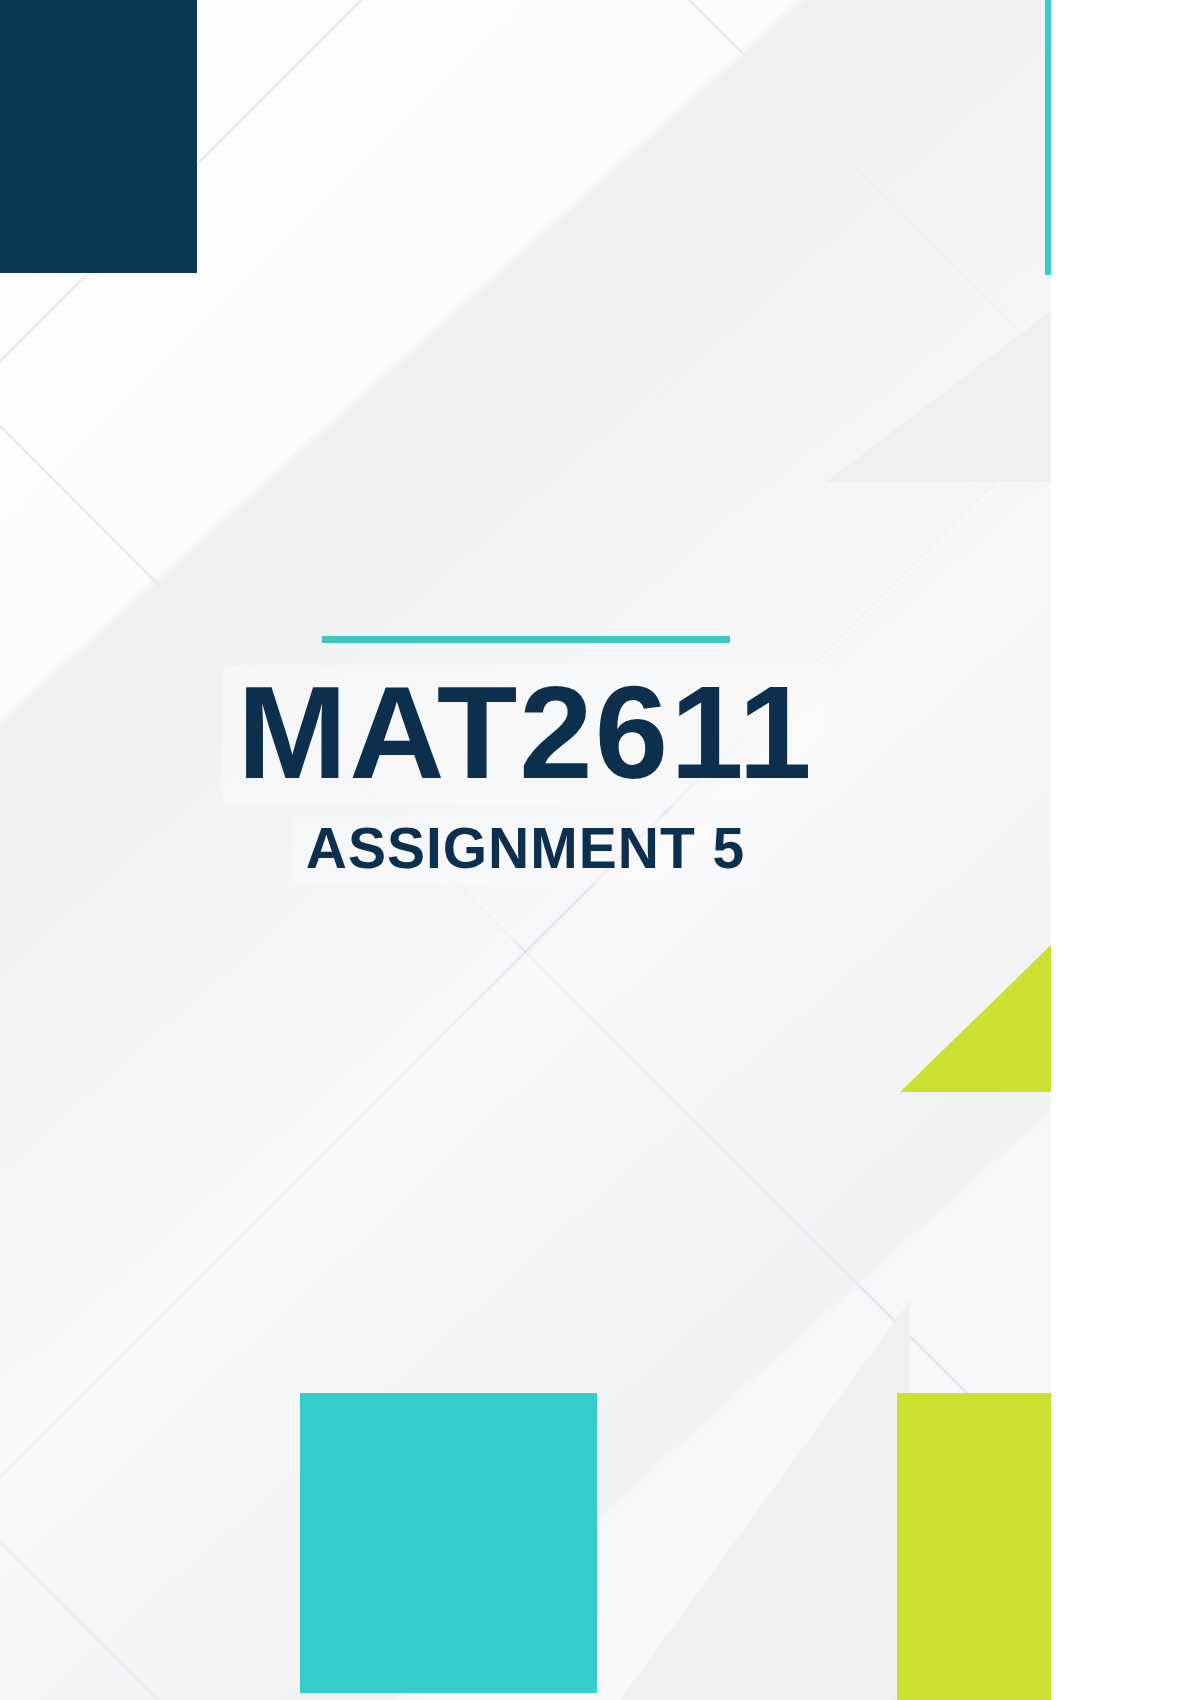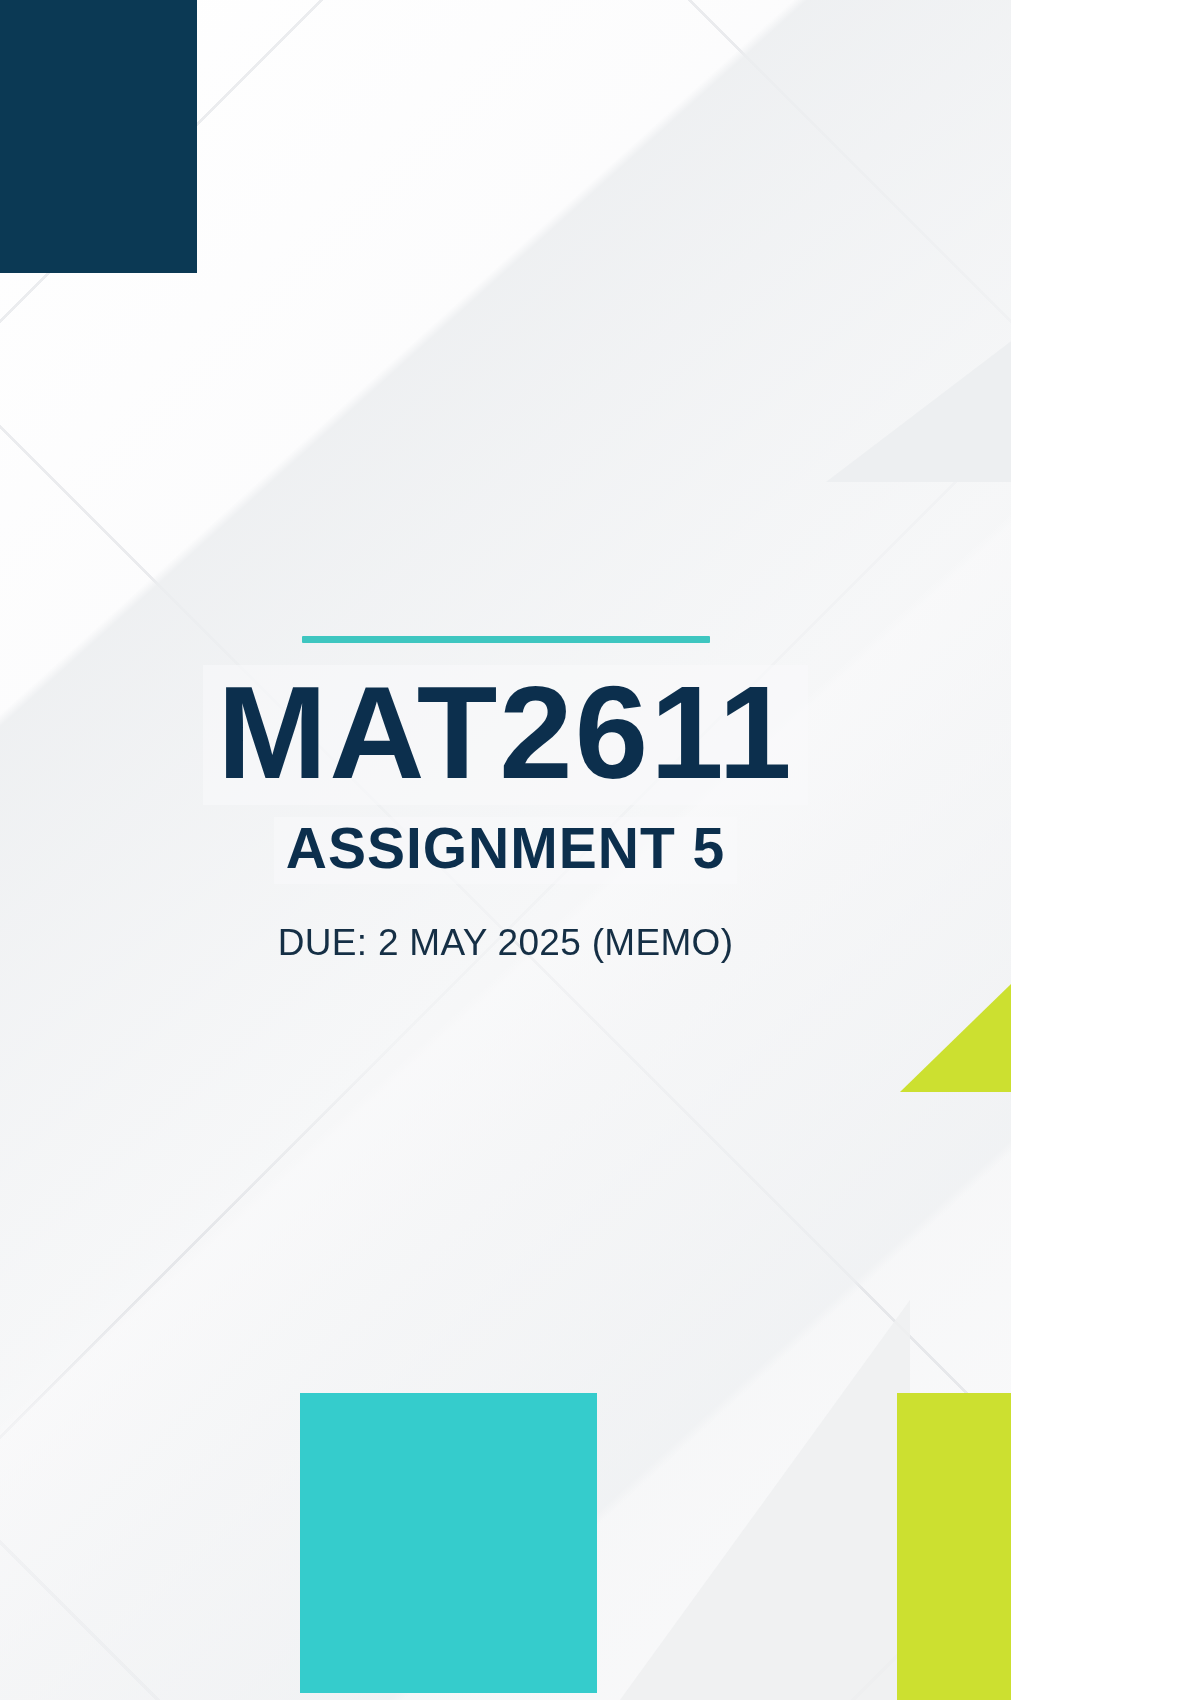--- a/index.html
+++ b/index.html
@@ -10,20 +10,21 @@
   body {
     font-family: "Liberation Sans", sans-serif;
   }
 
   #cover-page {
     position: relative;
     width: 1011px;
     height: 1700px;
     overflow: hidden;
     background: #0ea5e9;
+    padding-left: 40px;
   }
 
   
   .bg-base {
     position: absolute;
     inset: 0;
     background:
       linear-gradient(135deg, #ffffff 0%, #fbfbfc 38%, #f4f5f6 62%, #fafafb 100%);
   }
 
@@ -213,16 +214,15 @@
   <div class="block-navy-tl"></div>
   <div class="block-teal-tr"></div>
   <div class="tri-lime-right"></div>
   <div class="block-teal-bottom"></div>
   <div class="block-lime-bottom"></div>
 
   <div class="title-stack">
     <div class="accent-rule"></div>
     <h1 class="course-code">MAT2611</h1>
     <h2 class="assignment-label">ASSIGNMENT 5</h2>
-    <p class="due-line">DUE: 2 MAY 2025 (MEMO)</p>
   </div>
 
 </div>
 
 </body></html>

